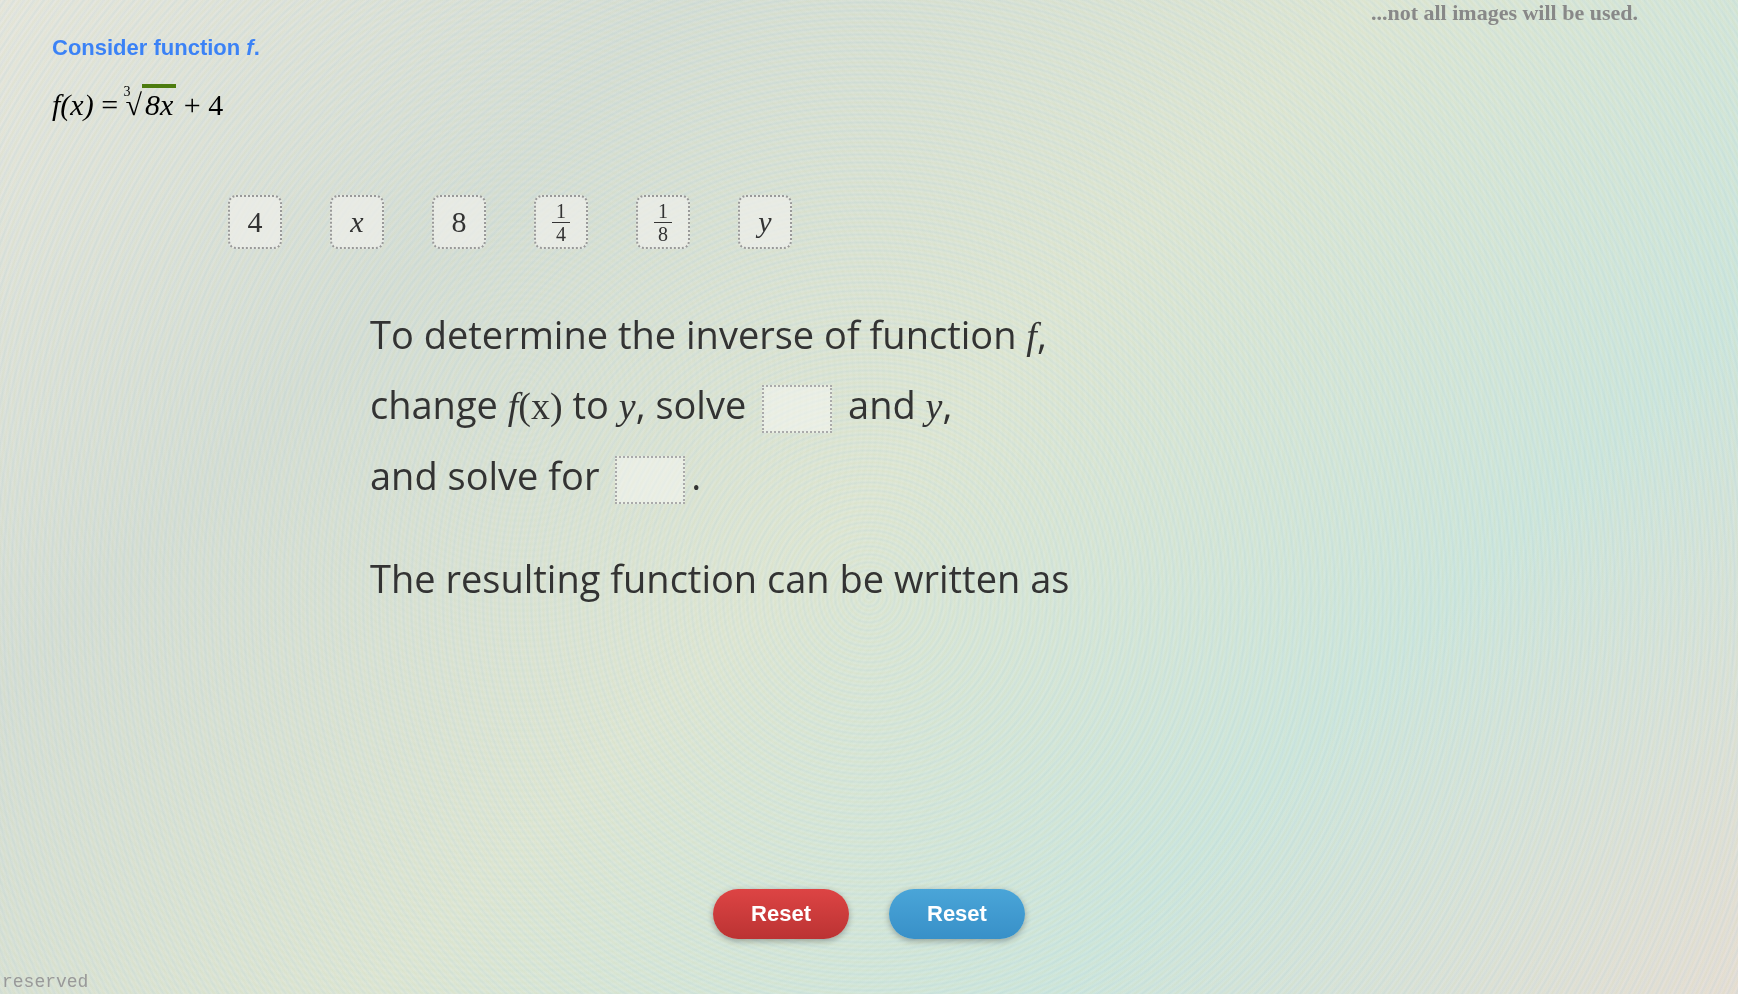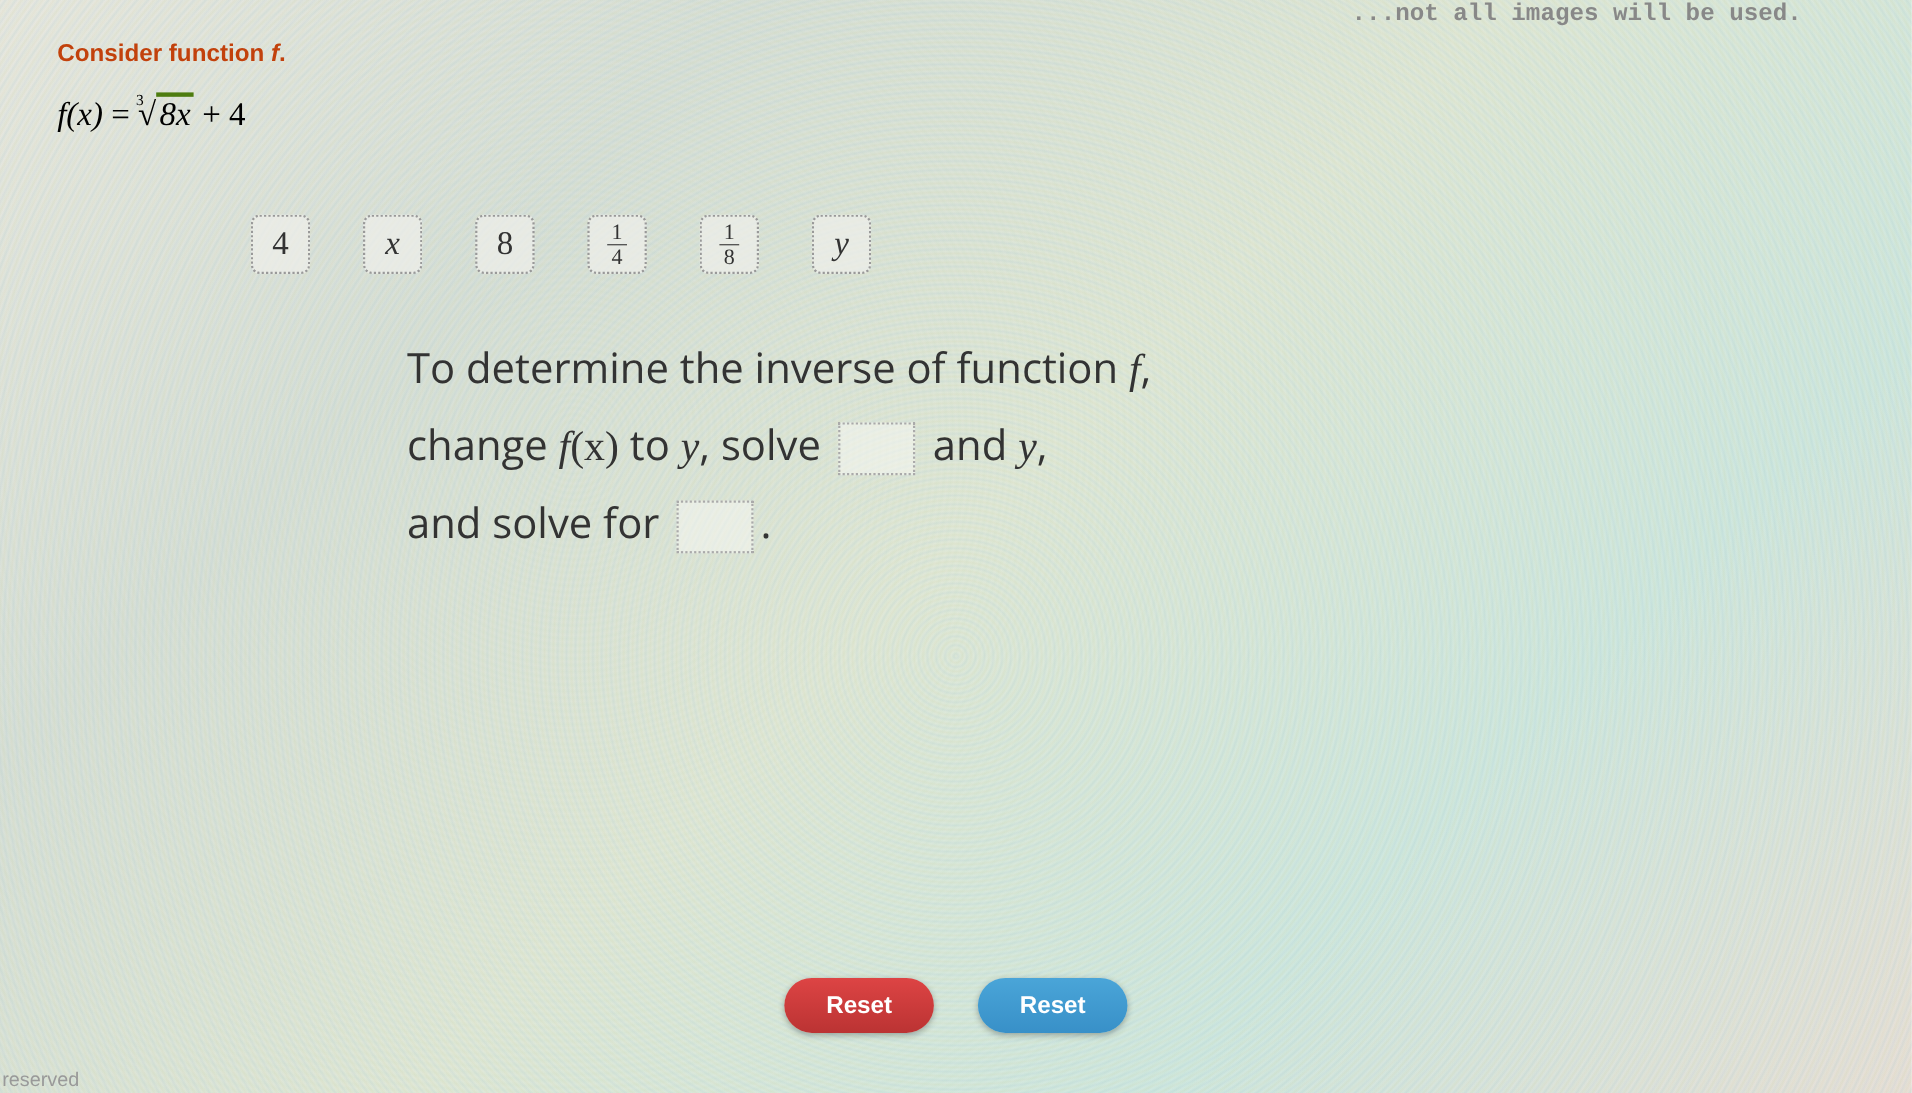--- a/index.html
+++ b/index.html
@@ -23,33 +23,33 @@
       background: 
         repeating-radial-gradient(circle at 50% 60%, transparent 0, rgba(100,150,200,0.08) 2px, transparent 4px, rgba(200,180,100,0.08) 6px, transparent 8px),
         repeating-radial-gradient(circle at 30% 40%, transparent 0, rgba(150,200,150,0.06) 3px, transparent 6px);
       pointer-events: none;
     }
     
     .header-text {
       position: absolute;
       top: 0;
       right: 100px;
-      font-family: Liberation Mono, monospace;
+      font-family: Liberation Serif, serif;
       font-size: 22px;
       color: #888;
       font-weight: 600;
     }
     
     .intro {
       position: absolute;
       top: 35px;
       left: 52px;
       font-family: Arial, sans-serif;
       font-size: 22px;
-      color: #c2410c;
+      color: #3b82f6;
       font-weight: 600;
     }
     
     .intro .italic {
       font-style: italic;
     }
     
     .formula {
       position: absolute;
       top: 88px;
@@ -188,21 +188,21 @@
     
     .btn-next {
       background: linear-gradient(180deg, #4aa5d8 0%, #3890c8 100%);
       box-shadow: 0 2px 6px rgba(0,0,0,0.3);
     }
     
     .footer-text {
       position: absolute;
       bottom: 2px;
       left: 2px;
-      font-family: Liberation Sans, sans-serif;
+      font-family: Liberation Mono, monospace;
       font-size: 18px;
       color: #999;
     }
     
     .para2 {
       margin-top: 35px;
     }
     
     .eq-para {
       margin-top: 25px;
@@ -270,20 +270,23 @@
     </div>
 </div>
 
 <div class="main-text">
   <div>
     <span>To determine the inverse of function </span><span class="italic">f</span><span>,</span><br>
     <span>change </span><span class="italic">f</span><span class="italic" style="font-style:normal;font-family:'Times New Roman',serif">(x)</span><span> to </span><span class="italic">y</span><span>, solve </span><span class="drop-zone"></span><span> and </span><span class="italic">y</span><span>,</span><br>
     <span>and solve for </span><span class="drop-zone"></span><span>.</span>
   </div>
 
+  <div class="para2">
+    <span>The resulting function can be written as</span>
+  </div>
 
 </div>
 
 <div class="button-row">
   <button class="btn btn-reset">Reset</button>
   <button class="btn btn-next">Reset</button>
 </div>
 
 <div class="footer-text">reserved</div>
 

